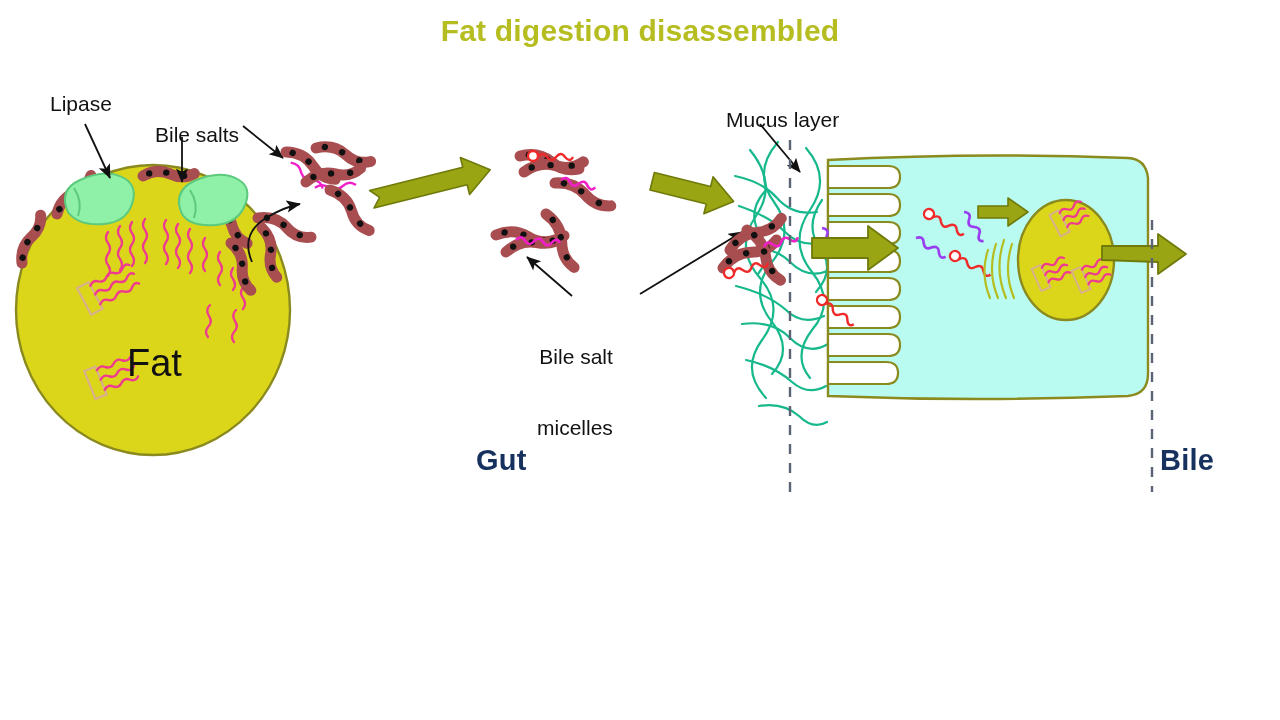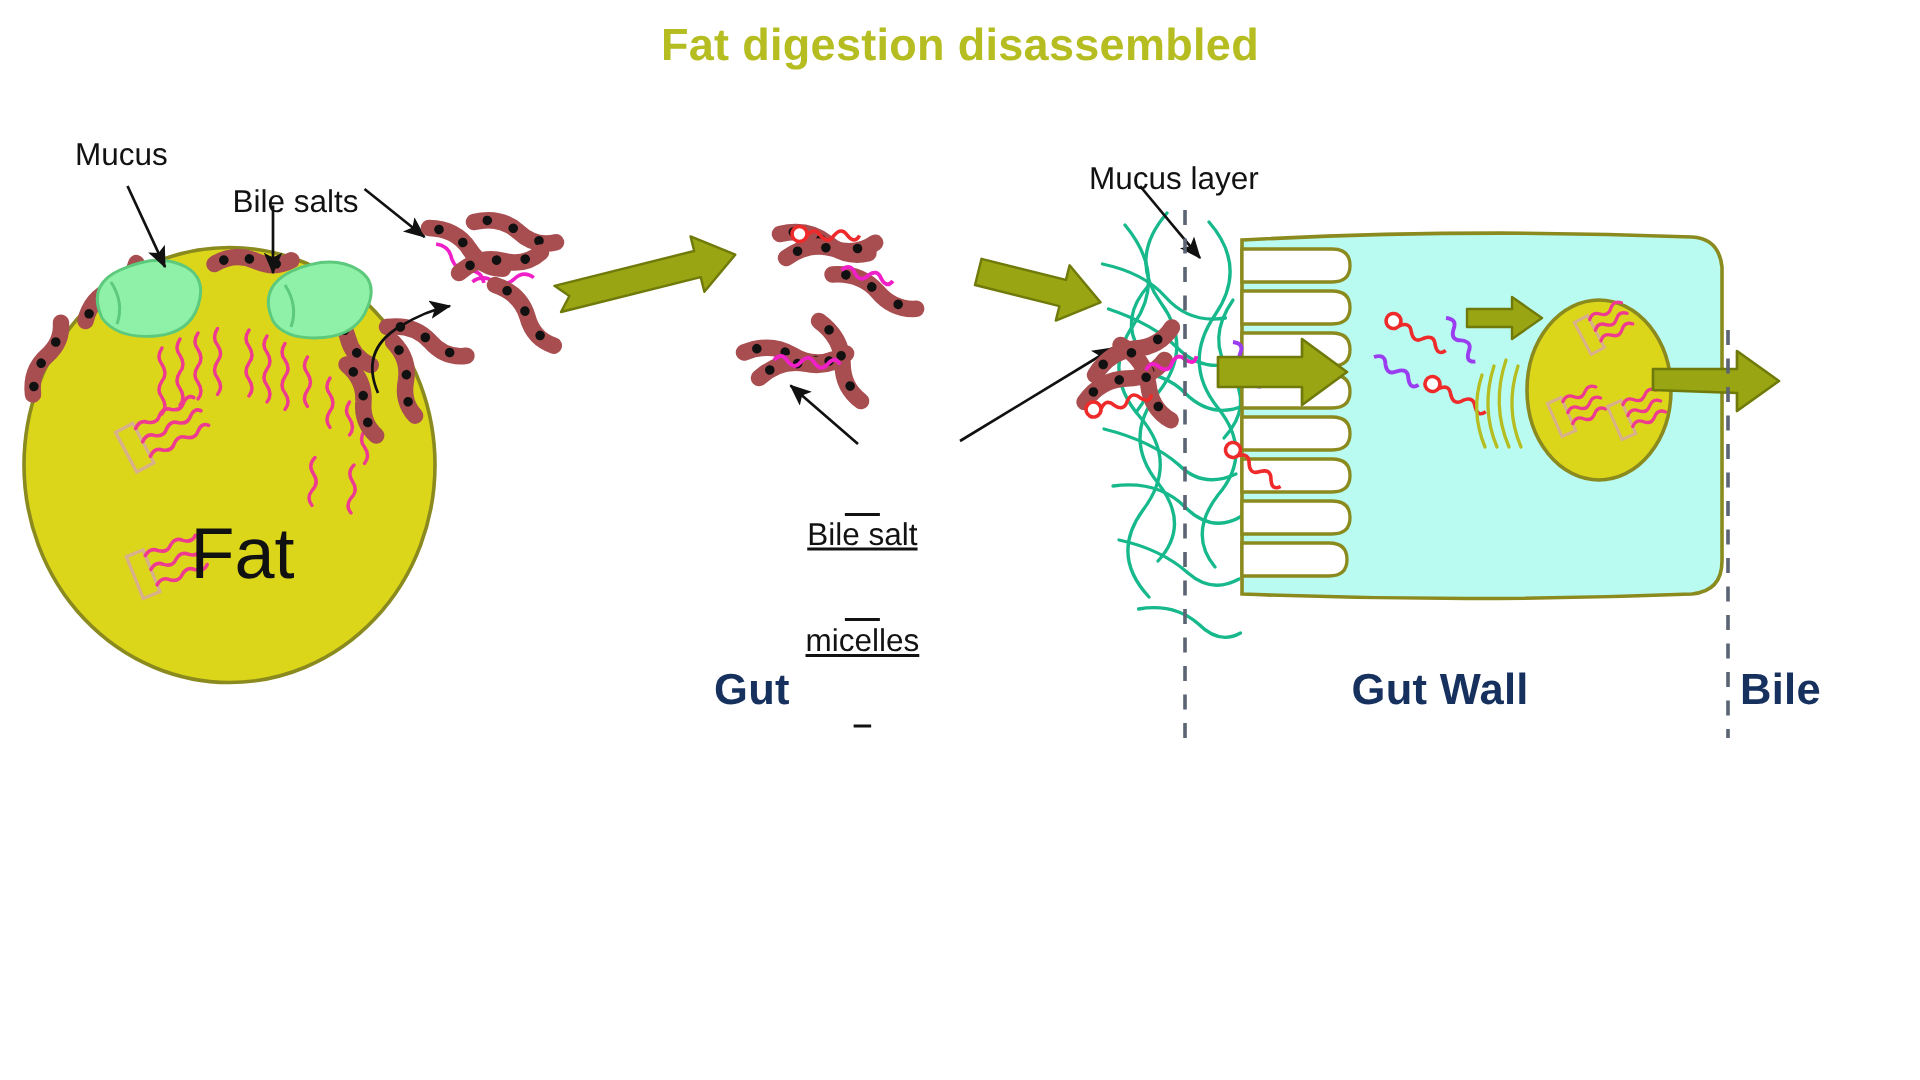--- a/index.html
+++ b/index.html
@@ -10,24 +10,24 @@
   .lbl{position:absolute;white-space:pre;}
   #title{
     left:0;top:14px;width:1280px;text-align:center;
     font-size:30px;font-weight:bold;color:#b5bd20;
     letter-spacing:.2px;
   }
   .callout{font-size:21px;color:#121212;font-weight:normal;line-height:1.12;}
   .zone{font-size:29px;font-weight:bold;color:#17315e;letter-spacing:.2px;text-align:center;}
   #lbl-lipase{left:50px;top:92px;}
   #lbl-bile-salts{left:155px;top:105px;margin-top:18px;}
-  #lbl-micelles{left:537px;top:298px;text-align:center;text-decoration:underline;}
+  #lbl-micelles{left:537px;top:298px;text-align:right;}
   #lbl-mucus{left:726px;top:108px;}
   #lbl-epithelium{left:967px;top:102px;}
-  #lbl-fat{left:127px;top:342px;font-size:48px;color:#111;}
+  #lbl-fat{left:127px;top:342px;font-size:38px;color:#111;}
   #zone-gut{left:476px;top:444px;}
   #zone-gutwall{left:901px;top:444px;}
   #zone-body{left:1160px;top:444px;}
 </style>
 </head>
 <body>
 
 <div id="stage">
 
   <svg id="canvas" viewBox="0 0 1280 720">
@@ -350,28 +350,27 @@
       <path d="M0,0 l0,-14 l56,0 l0,-12 l28,20 l-28,20 l0,-12 z" fill="#9aa513" stroke="#6f7a0a" stroke-width="1.8" stroke-linejoin="round"></path>
     </g>
 
     <line x1="790" y1="140" x2="790" y2="492" stroke="#5a6474" stroke-width="2.4" stroke-dasharray="10 9"></line>
     <line x1="1152" y1="220" x2="1152" y2="492" stroke="#5a6474" stroke-width="2.4" stroke-dasharray="10 9"></line>
 
   </svg>
 
   <div class="lbl" id="title">Fat digestion disassembled</div>
 
-  <div class="lbl callout" id="lbl-lipase">Mucus</div>
+  <div class="lbl callout" id="lbl-lipase">Lipase</div>
   <div class="lbl callout" id="lbl-bile-salts">Bile salts</div>
 
   <div class="lbl callout" id="lbl-micelles">
     <div>Bile salt</div>
     <div>micelles</div>
   </div>
 
   <div class="lbl callout" id="lbl-mucus">Mucus layer</div>
   <div class="lbl" id="lbl-fat">Fat</div>
 
   <div class="lbl zone" id="zone-gut">Gut</div>
-  <div class="lbl zone" id="zone-gutwall">Gut Wall</div>
   <div class="lbl zone" id="zone-body">Bile</div>
 
 </div>
 
 </body></html>

